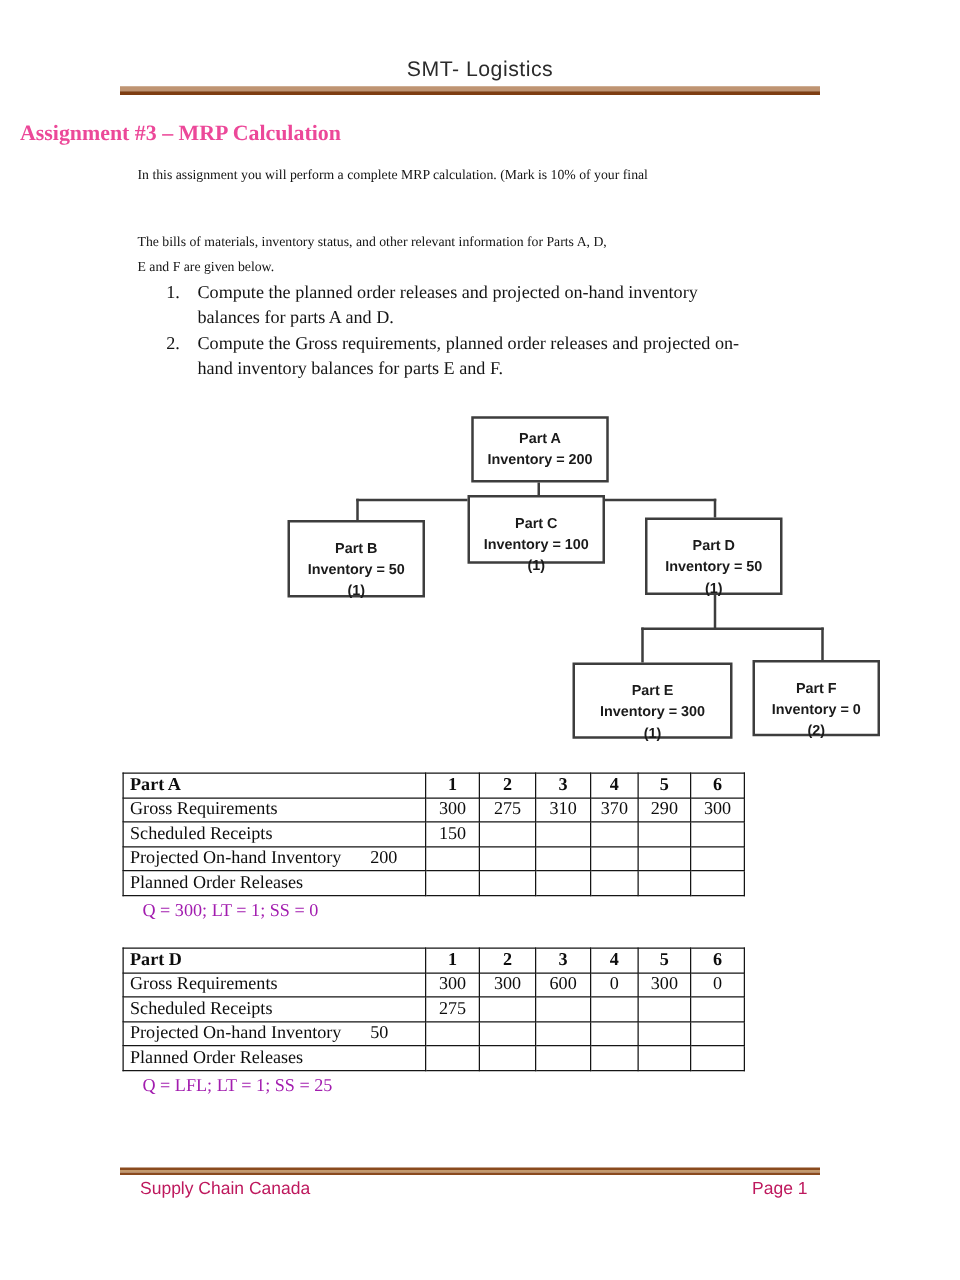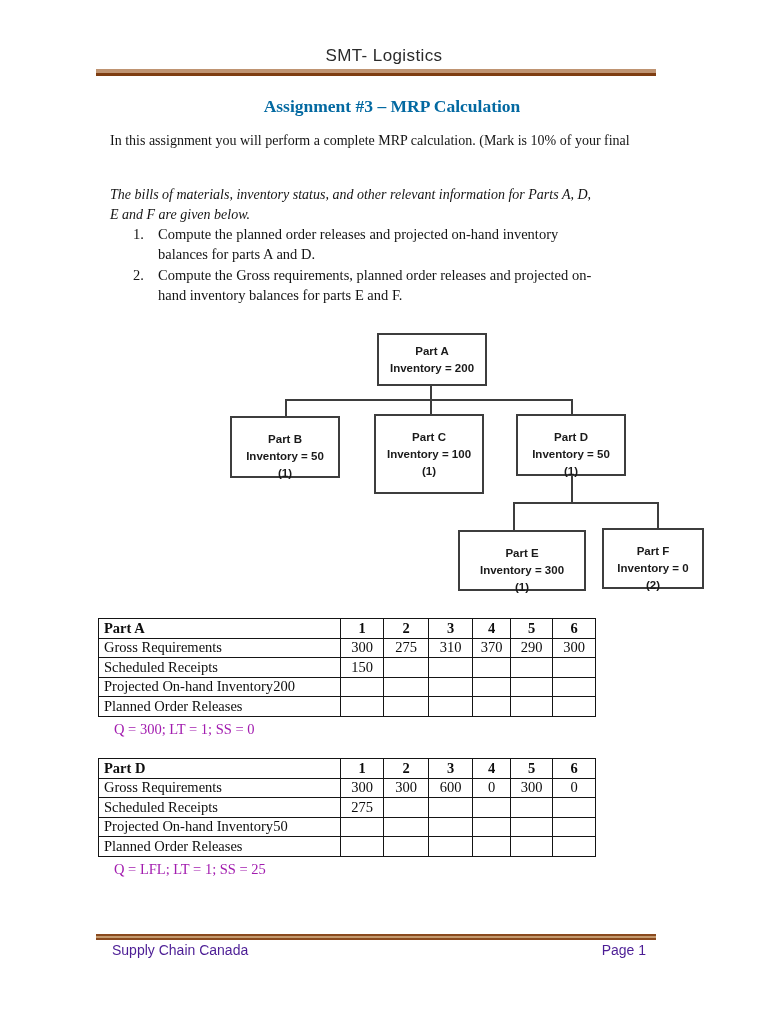--- a/index.html
+++ b/index.html
@@ -17,27 +17,27 @@
   .rule{position:absolute;left:96px;width:560px;}
   .rule-head{top:69px;}
   .rule-head .thick{height:4px;background:#bf9472;}
   .rule-head .thin{height:3px;background:#7e3d11;}
   .rule-foot{top:934px;}
   .rule-foot .t1{height:2px;background:#8a4a1e;}
   .rule-foot .t2{height:2px;background:#c49a6e;}
   .rule-foot .t3{height:2px;background:#8a4a1e;}
   
   .doc-title{
-    position:absolute;top:96px;left:16px;right:0;text-align:center;
-    font-size:17.5px;font-weight:bold;color:#0369a1;
-  }
-  
-  .para{position:absolute;left:110px;font-size:14px;line-height:19.5px;}
+    position:absolute;top:96px;left:16px;right:0;
+    font-size:17.5px;font-weight:bold;color:#ec4899;
+  }
+  
+  .para{position:absolute;left:110px;font-size:11px;line-height:19.5px;}
   .para-1{top:131px;}
-  .para-2{top:185px;font-style:italic;}
+  .para-2{top:185px;}
   .tasks{position:absolute;left:133px;top:224px;font-size:14.5px;}
   .task{display:flex;}
   .task .tnum{width:25px;line-height:20.3px;}
   .task .tlines{line-height:20.3px;}
   
   .node{
     position:absolute;background:#fff;border:2px solid #3d3d3d;box-sizing:border-box;
     text-align:center;font-family:"Liberation Sans","DejaVu Sans",sans-serif;
     font-weight:700;font-size:11.5px;color:#1a1a1a;line-height:17px;
   }
@@ -51,28 +51,28 @@
     position:absolute;border-collapse:collapse;table-layout:fixed;
     font-size:14.5px;color:#0d0d0d;
   }
   table.mrp td{
     border:1.5px solid #151515;height:18.5px;padding:0 4px;
     vertical-align:middle;overflow:hidden;white-space:nowrap;
   }
   table.mrp td.lbl{text-align:left;padding-left:5px;}
   table.mrp td.num{text-align:center;padding:0 2px;}
   table.mrp tr.hdr td{font-weight:bold;}
-  .onhand{margin-left:0;}
+  .onhand{margin-left:23px;}
   .note{position:absolute;left:114px;font-size:14.5px;color:#a21caf;}
   .note-a{top:721px;}
   .note-d{top:861px;}
   
   .foot-text{
     position:absolute;top:942px;font-family:"Liberation Sans","DejaVu Sans",sans-serif;
-    font-size:14px;color:#4c1d95;
+    font-size:14px;color:#be185d;
   }
   .foot-left{left:112px;}
   .foot-right{right:122px;}
 </style>
 </head>
 <body>
 
 <div class="page">
 
   <div class="run-head">SMT- Logistics</div>
@@ -121,21 +121,21 @@
 
   <div class="node" style="left:377px;top:333px;width:110px;height:53px;">
     <div class="pad2">Part A</div>
     <div>Inventory = 200</div>
   </div>
   <div class="node" style="left:230px;top:416px;width:110px;height:62px;">
     <div class="pad3">Part B</div>
     <div>Inventory = 50</div>
     <div>(1)</div>
   </div>
-  <div class="node" style="left:374px;top:414px;width:110px;height:80px;">
+  <div class="node" style="left:374px;top:396px;width:110px;height:55px;">
     <div class="pad3">Part C</div>
     <div>Inventory = 100</div>
     <div>(1)</div>
   </div>
   <div class="node" style="left:516px;top:414px;width:110px;height:62px;">
     <div class="pad3">Part D</div>
     <div>Inventory = 50</div>
     <div>(1)</div>
   </div>
   <div class="node" style="left:458px;top:530px;width:128px;height:61px;">

